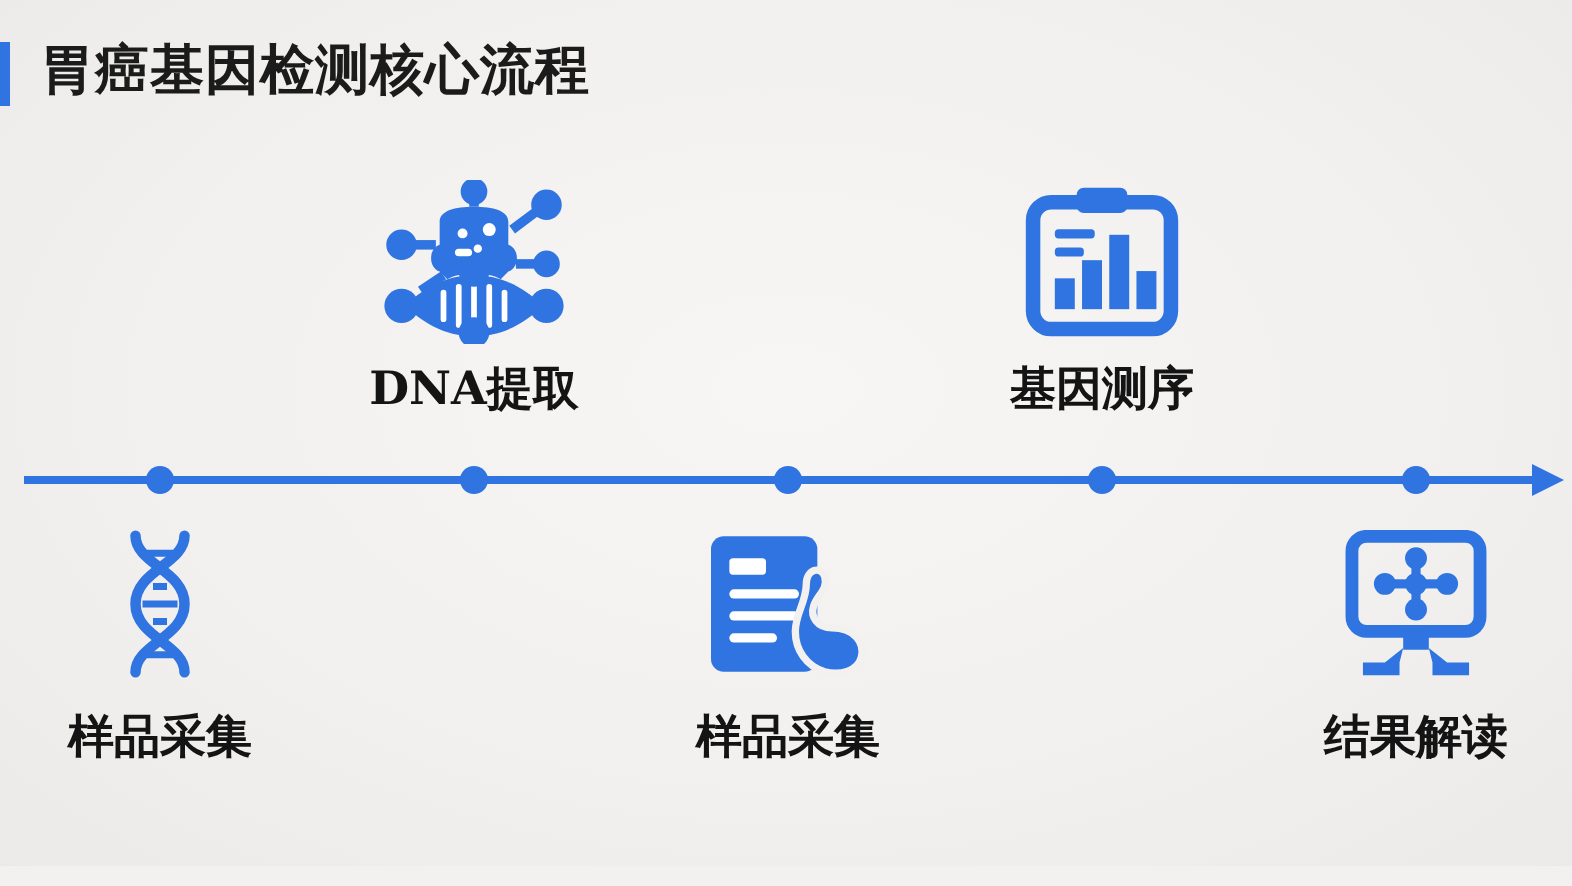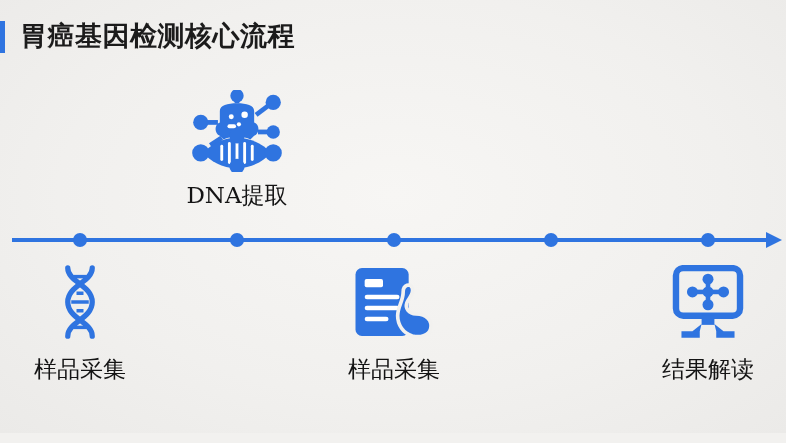--- a/index.html
+++ b/index.html
@@ -73,21 +73,21 @@
     height: 86px;
     display: flex;
     align-items: center;
     justify-content: center;
   }
   .milestone.below .ms-icon {
     height: 88px;
   }
   .ms-label {
     font-family: "DejaVu Serif", "Liberation Serif", serif;
-    font-weight: normal;
+    font-weight: bold;
     font-size: 23px;
     line-height: 30px;
     color: #141414;
     white-space: nowrap;
     margin-top: 6px;
   }
   .milestone.below .ms-label {
     margin-top: 8px;
   }
 </style>
@@ -191,20 +191,39 @@
 
         <path d="M58 30 C58 22, 66 20, 68 26 C70 33, 64 36, 62 42
                  C60 48, 64 54, 72 54 C84 54, 90 62, 88 70
                  C86 78, 76 80, 68 78 C58 75, 52 66, 52 56
                  C52 46, 58 40, 58 30 Z" fill="#2f74e0" stroke="#f2f1ef" stroke-width="4"></path>
       </svg>
     </div>
     <div class="ms-label">样品采集</div>
   </div>
 
+  <div class="milestone above" style="left:551px;">
+    <div class="ms-icon">
+      <svg viewBox="0 0 88 86" width="80" height="78" xmlns="http://www.w3.org/2000/svg">
+        <rect x="30" y="2" width="28" height="14" rx="4" fill="#2f74e0"></rect>
+        <rect x="6" y="10" width="76" height="70" rx="10" fill="none" stroke="#2f74e0" stroke-width="8"></rect>
+        <g fill="#2f74e0">
+          <rect x="18" y="25" width="22" height="5" rx="2"></rect>
+          <rect x="18" y="35" width="16" height="5" rx="2"></rect>
+        </g>
+        <g fill="#2f74e0">
+          <rect x="18" y="52" width="11" height="17"></rect>
+          <rect x="33" y="42" width="11" height="27"></rect>
+          <rect x="48" y="28" width="11" height="41"></rect>
+          <rect x="63" y="48" width="11" height="21"></rect>
+        </g>
+      </svg>
+    </div>
+    <div class="ms-label">基因测序</div>
+  </div>
 
   <div class="milestone below" style="left:708px;">
     <div class="ms-icon">
       <svg viewBox="0 0 94 80" width="86" height="74" xmlns="http://www.w3.org/2000/svg">
         <rect x="12" y="3" width="70" height="52" rx="8" fill="none" stroke="#2f74e0" stroke-width="7"></rect>
         <g stroke="#2f74e0" stroke-width="5">
           <line x1="47" y1="29" x2="47" y2="16"></line>
           <line x1="47" y1="29" x2="47" y2="42"></line>
           <line x1="47" y1="29" x2="32" y2="29"></line>
           <line x1="47" y1="29" x2="62" y2="29"></line>

